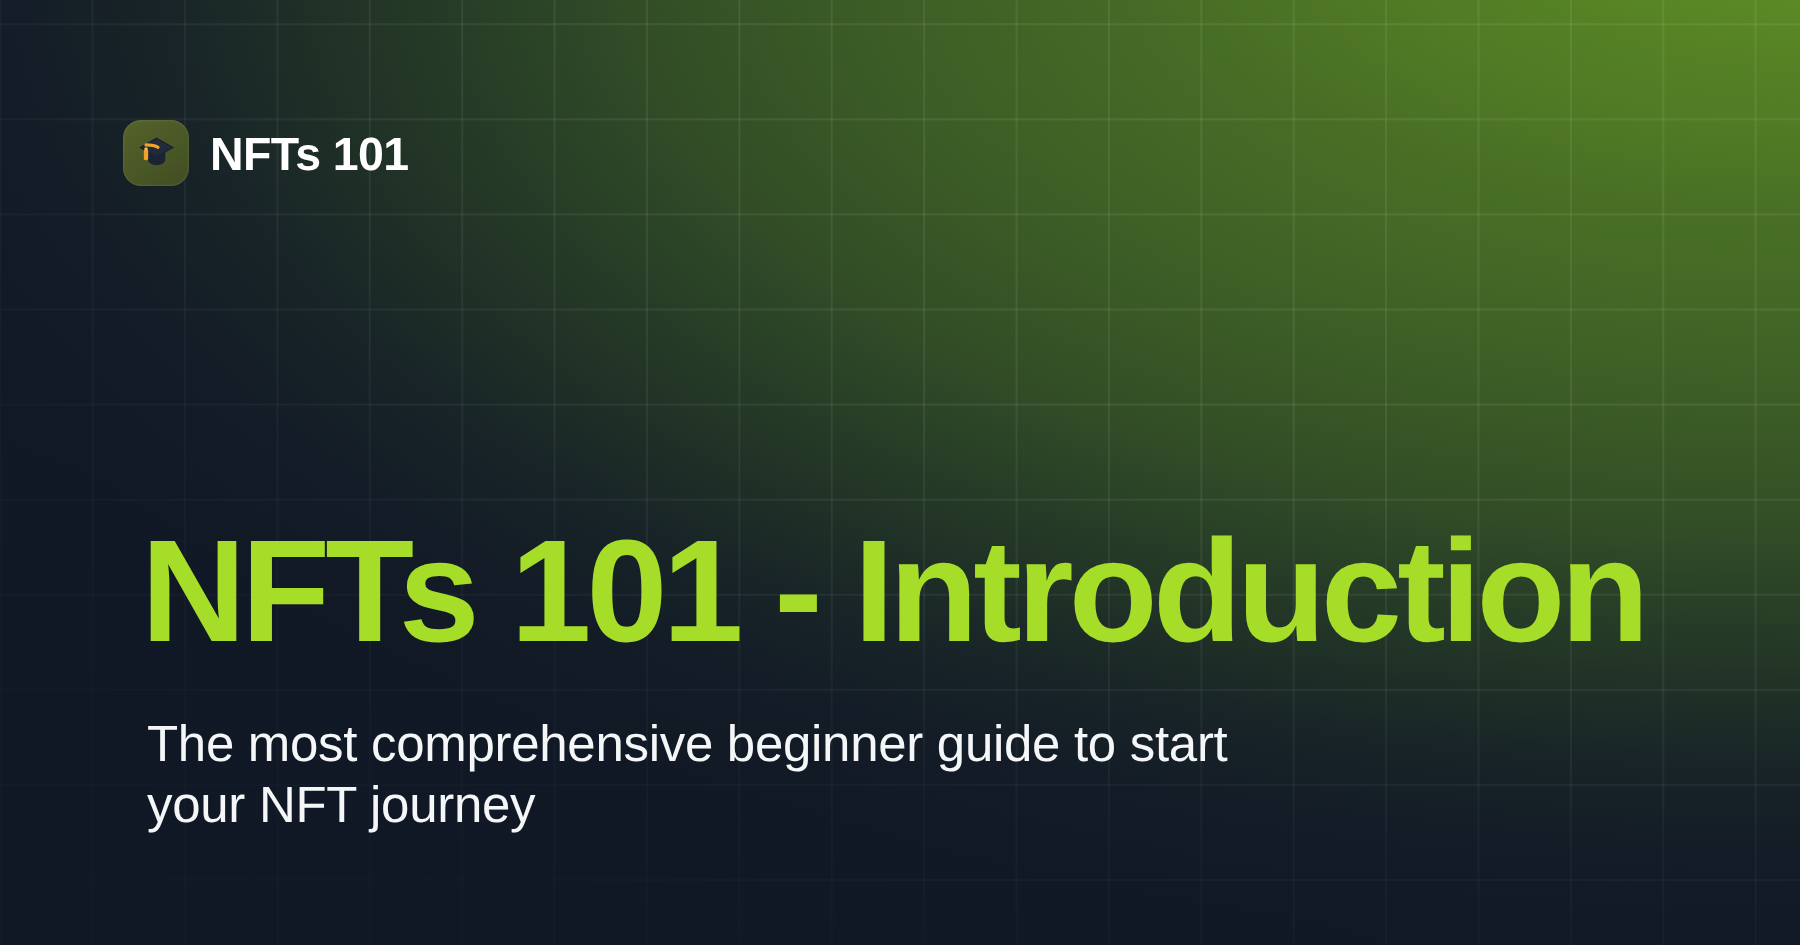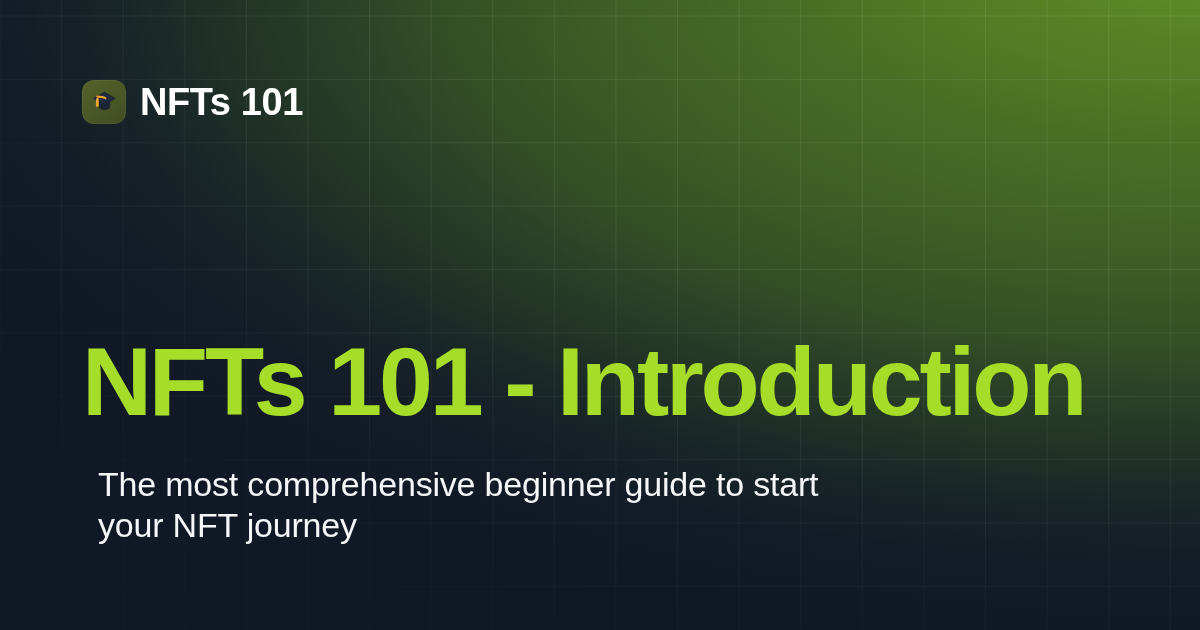--- a/index.html
+++ b/index.html
@@ -117,37 +117,37 @@
     border-radius: 12px;
     background: linear-gradient(145deg, #55622a 0%, #4a5726 55%, #414d23 100%);
     box-shadow: inset 0 0 0 1px rgba(255,255,255,0.06);
     display: flex;
     align-items: center;
     justify-content: center;
     flex: none;
   }
   .brand-badge svg { display: block; }
   .brand-name {
-    font-size: 38px;
+    font-size: 31px;
     font-weight: bold;
     color: #ffffff;
     letter-spacing: -0.4px;
     white-space: nowrap;
     line-height: 1;
   }
 
   
   .headline {
     position: absolute;
     left: 82px;
     top: 333px;
     right: 60px;
   }
   .title {
-    margin: 0;
+    margin: 12px;
     font-size: 97px;
     font-weight: bold;
     line-height: 1.0;
     letter-spacing: -3.2px;
     color: #a5dd28;
     white-space: nowrap;
   }
   .subtitle {
     margin: 34px 0 0 16px;
     font-size: 34px;

